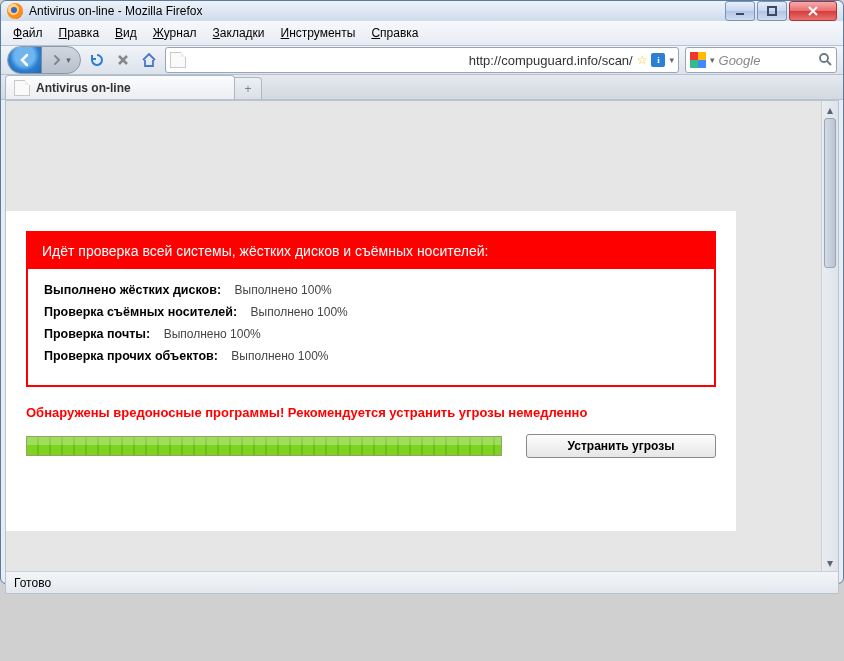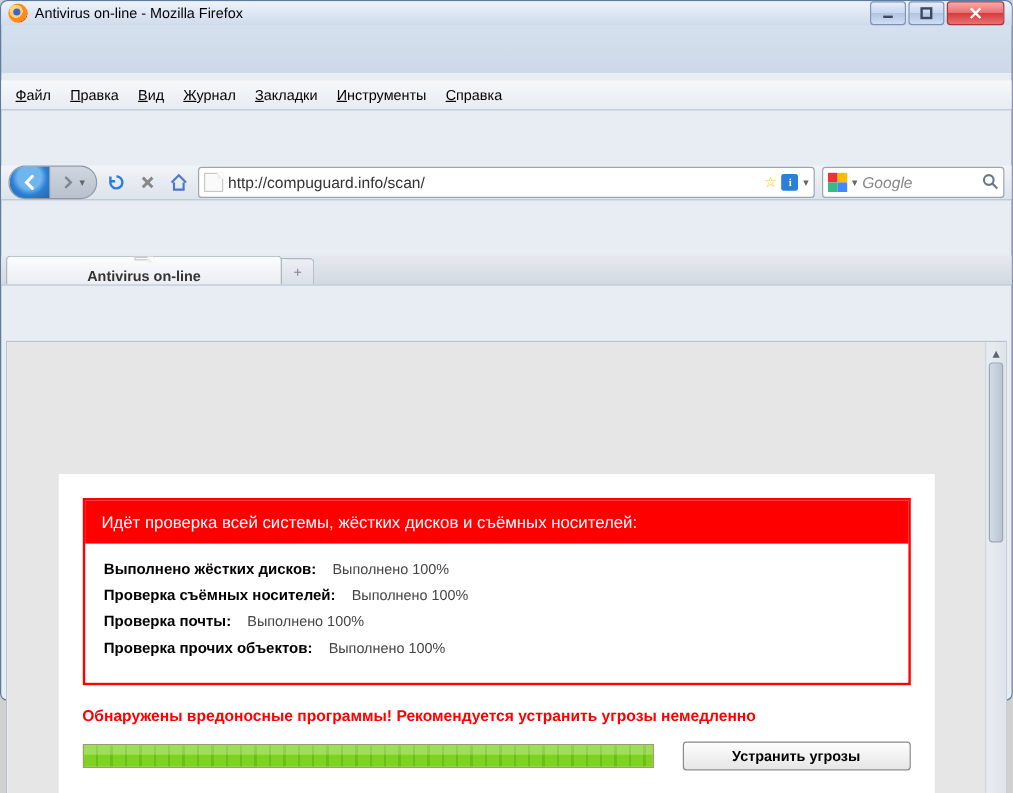--- a/index.html
+++ b/index.html
@@ -12,21 +12,21 @@
     width: 844px;
     height: 661px;
   }
   
   .window {
     width: 844px; height: 584px;
     background: linear-gradient(to bottom, #d9e4f1 0, #cdd9e8 60px, #e8edf3 60px);
     border: 1px solid #5a7ca0;
     border-radius: 6px;
     position: relative;
-    display: flex; flex-direction: column; gap: 46px;
+    display: flex; flex-direction: column;
   }
   .titlebar {
     height: 28px;
     display: flex; align-items: center;
     padding: 0 6px;
     background: linear-gradient(to bottom, #eef3fa, #cfdbec);
     border-top-left-radius: 6px; border-top-right-radius: 6px;
   }
   .titlebar .ff-icon {
     width: 16px; height: 16px; margin-right: 6px;
@@ -90,21 +90,21 @@
     flex:1; display:flex; align-items:center; justify-content:center; color:#7d8793;
   }
   .tool-btn {
     width:20px; height:20px; display:flex; align-items:center; justify-content:center;
   }
   .tool-btn svg { width:16px; height:16px; }
   .reload { color:#2a7ed6; }
   .stop { color:#888; font-weight:bold; }
   .url-bar {
     flex: 1; height: 26px; background:#fff; border:1px solid #9aa6b5;
-    border-radius: 3px; display:flex; align-items:center; padding: 0 4px; gap:4px;
+    border-radius: 3px; display:flex; align-items:center; padding: 0 4px; gap:4px;text-align:right;
   }
   .page-icon { width:16px; height:16px; border:1px solid #c9c9c9; background:#fafafa; position:relative; }
   .page-icon::after{ content:""; position:absolute; right:-1px; top:-1px; width:0; height:0;
     border-left:5px solid #eee; border-top:5px solid #fff; }
   .url-text { font-size:13px; color:#333; flex:1; white-space:nowrap; overflow:hidden; font-family: Tahoma, sans-serif;}
   .star { color:#fbbf24; }
   .blue-sq { width:14px; height:14px; background:#2b80d6; border-radius:2px; display:flex; align-items:center; justify-content:center;}
   .blue-sq span{ color:#fff; font-size:9px; font-family:serif; font-weight:bold;}
   .drop { color:#666; font-size:9px; }
   .search-box {
@@ -123,41 +123,41 @@
     height: 28px; background: linear-gradient(to bottom,#e5e9ef,#d3d9e1);
     border-bottom:1px solid #b9c3d0;
     display:flex; align-items:flex-end; padding: 0 4px; gap:0;
   }
   .tab {
     height: 24px; min-width: 230px;
     background: linear-gradient(to bottom,#fbfcfd,#ebeef2);
     border:1px solid #aeb8c5; border-bottom:none;
     border-top-left-radius:4px; border-top-right-radius:4px;
     display:flex; align-items:center; padding: 0 8px; gap:6px;
-    font-size:12px; font-weight:bold; color:#333;flex-direction:column;
+    font-size:12px; font-weight:bold; color:#333;
   }
   .newtab {
     width: 28px; height: 22px; margin-left:-1px;
     background: linear-gradient(to bottom,#eceff4,#dbe0e7);
     border:1px solid #aeb8c5; border-bottom:none;
     border-top-right-radius:4px;
     display:flex; align-items:center; justify-content:center; color:#7a8592;
   }
 
   
   .content-wrap {
     flex:1; background:#fff; margin: 0 4px 4px 4px; border:1px solid #b9c3d0;
     display:flex; flex-direction:column;
   }
   .viewport {
     flex:1; display:flex; overflow:hidden;
   }
   .page {
     flex:1; overflow:auto; background:#e6e6e6;
-    display:flex; justify-content:center;
+    display:flex; 
   }
   .page-inner {
     width: 730px; background:#fff; margin-top: 110px; margin-bottom: 40px;
     padding: 20px; min-height: 320px;
   }
   .scan-box {
     border: 2px solid #ff0000;
   }
   .scan-header {
     background:#ff0000; color:#fff; padding: 10px 14px; font-size:14px;

